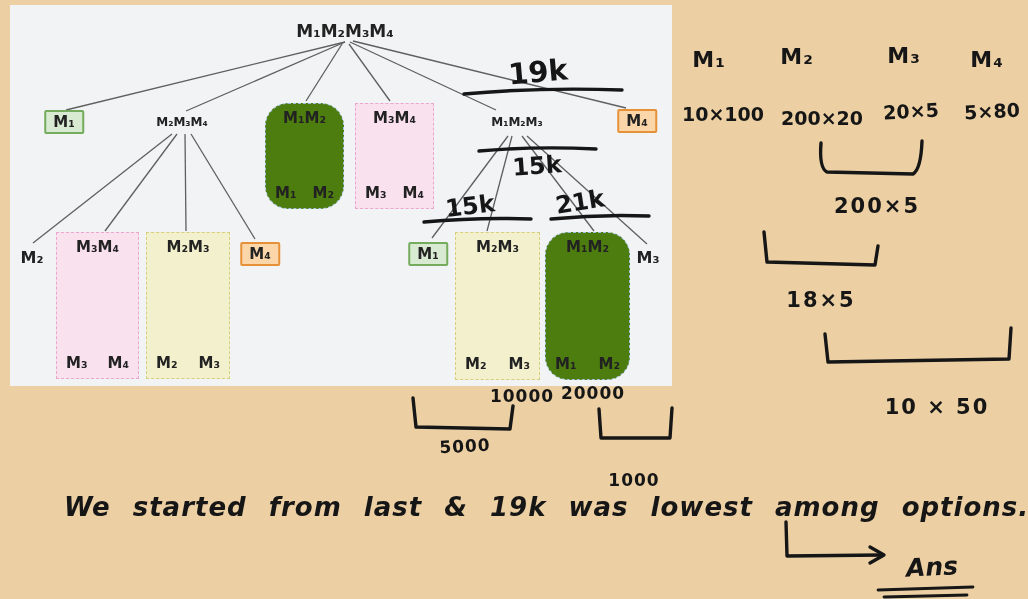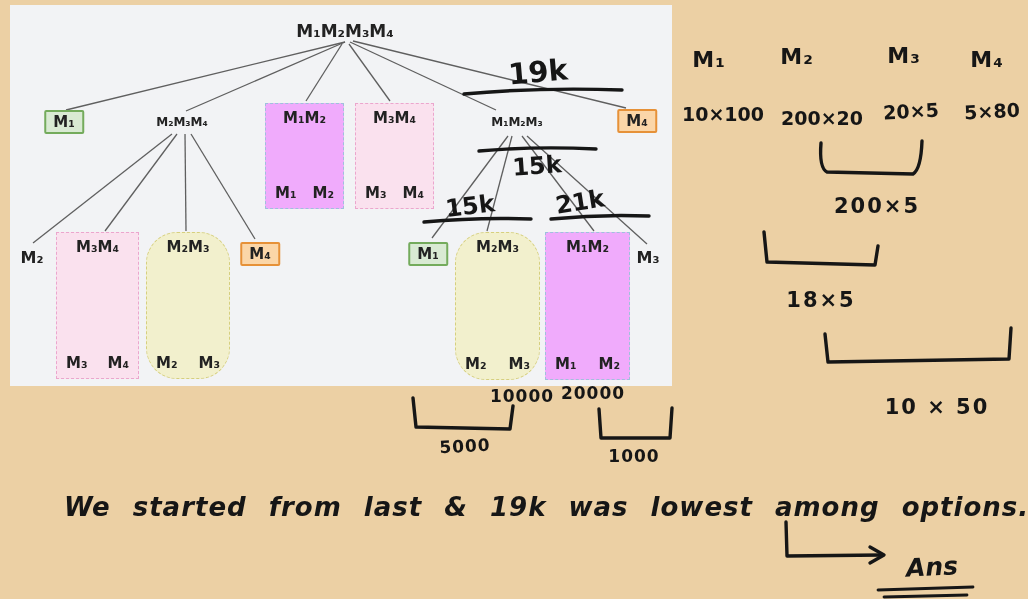--- a/index.html
+++ b/index.html
@@ -17,23 +17,23 @@
     position:absolute;display:flex;align-items:center;justify-content:center;
     font-weight:bold;font-size:15px;color:#222;white-space:nowrap;
     transform:translate(-50%,-50%);
   }
   .nbox{border:2px solid;border-radius:2px;padding:1px 7px;transform:translate(-50%,-50%);}
   .green{background:#d9ead3;border-color:#74ab5c;}
   .orange{background:#fbd6a8;border-color:#e69138;}
   .group{
     position:absolute;border:1.6px dashed;font-weight:bold;color:#222;
   }
-  .blue{background:#f0abfc;border-color:#9fc1dc;}
+  .blue{background:#4d7c0f;border-color:#9fc1dc;border-radius:23px;}
   .pink{background:#fae1ee;border-color:#eba6cd;}
-  .yellow{background:#f2f0cd;border-color:#d6cf7e;border-radius:31px;}
+  .yellow{background:#f2f0cd;border-color:#d6cf7e;}
   .group-label{
     position:absolute;top:5px;left:0;width:100%;text-align:center;
     font-size:15px;font-weight:bold;
   }
   .gchild{position:absolute;bottom:6px;font-size:15px;font-weight:bold;}
   .gchild.l{left:9px;}
   .gchild.r{right:9px;}
   .hand{
     position:absolute;color:#161616;font-weight:bold;white-space:nowrap;
     transform:translate(-50%,-50%);
@@ -166,21 +166,21 @@
 <div class="node" style="left:648px;top:257px;font-size:16px">M₃</div>
 
 <div class="hand big" style="left:538px;top:72px;transform:translate(-50%,-50%) rotate(-5deg)">19k</div>
 <div class="hand cost" style="left:537px;top:166px;transform:translate(-50%,-50%) rotate(-4deg)">15k</div>
 <div class="hand cost" style="left:470px;top:206px;transform:translate(-50%,-50%) rotate(-7deg)">15k</div>
 <div class="hand cost" style="left:580px;top:202px;transform:translate(-50%,-50%) rotate(-9deg)">21k</div>
 
 <div class="hand val" style="left:522px;top:396px">10000</div>
 <div class="hand val" style="left:593px;top:393px">20000</div>
 <div class="hand val" style="left:465px;top:446px;transform:translate(-50%,-50%) rotate(-3deg)">5000</div>
-<div class="hand val" style="left:634px;top:456px">1000</div>
+<div class="hand val" style="left:634px;top:480px">1000</div>
 
 <div class="hand hdr" style="left:709px;top:59px">M₁</div>
 <div class="hand hdr" style="left:797px;top:56px">M₂</div>
 <div class="hand hdr" style="left:904px;top:55px">M₃</div>
 <div class="hand hdr" style="left:987px;top:59px">M₄</div>
 
 <div class="hand dim" style="left:723px;top:114px">10×100</div>
 <div class="hand dim" style="left:822px;top:118px">200×20</div>
 <div class="hand dim" style="left:911px;top:111px;transform:translate(-50%,-50%) rotate(-3deg)">20×5</div>
 <div class="hand dim" style="left:992px;top:111px;transform:translate(-50%,-50%) rotate(-3deg)">5×80</div>

